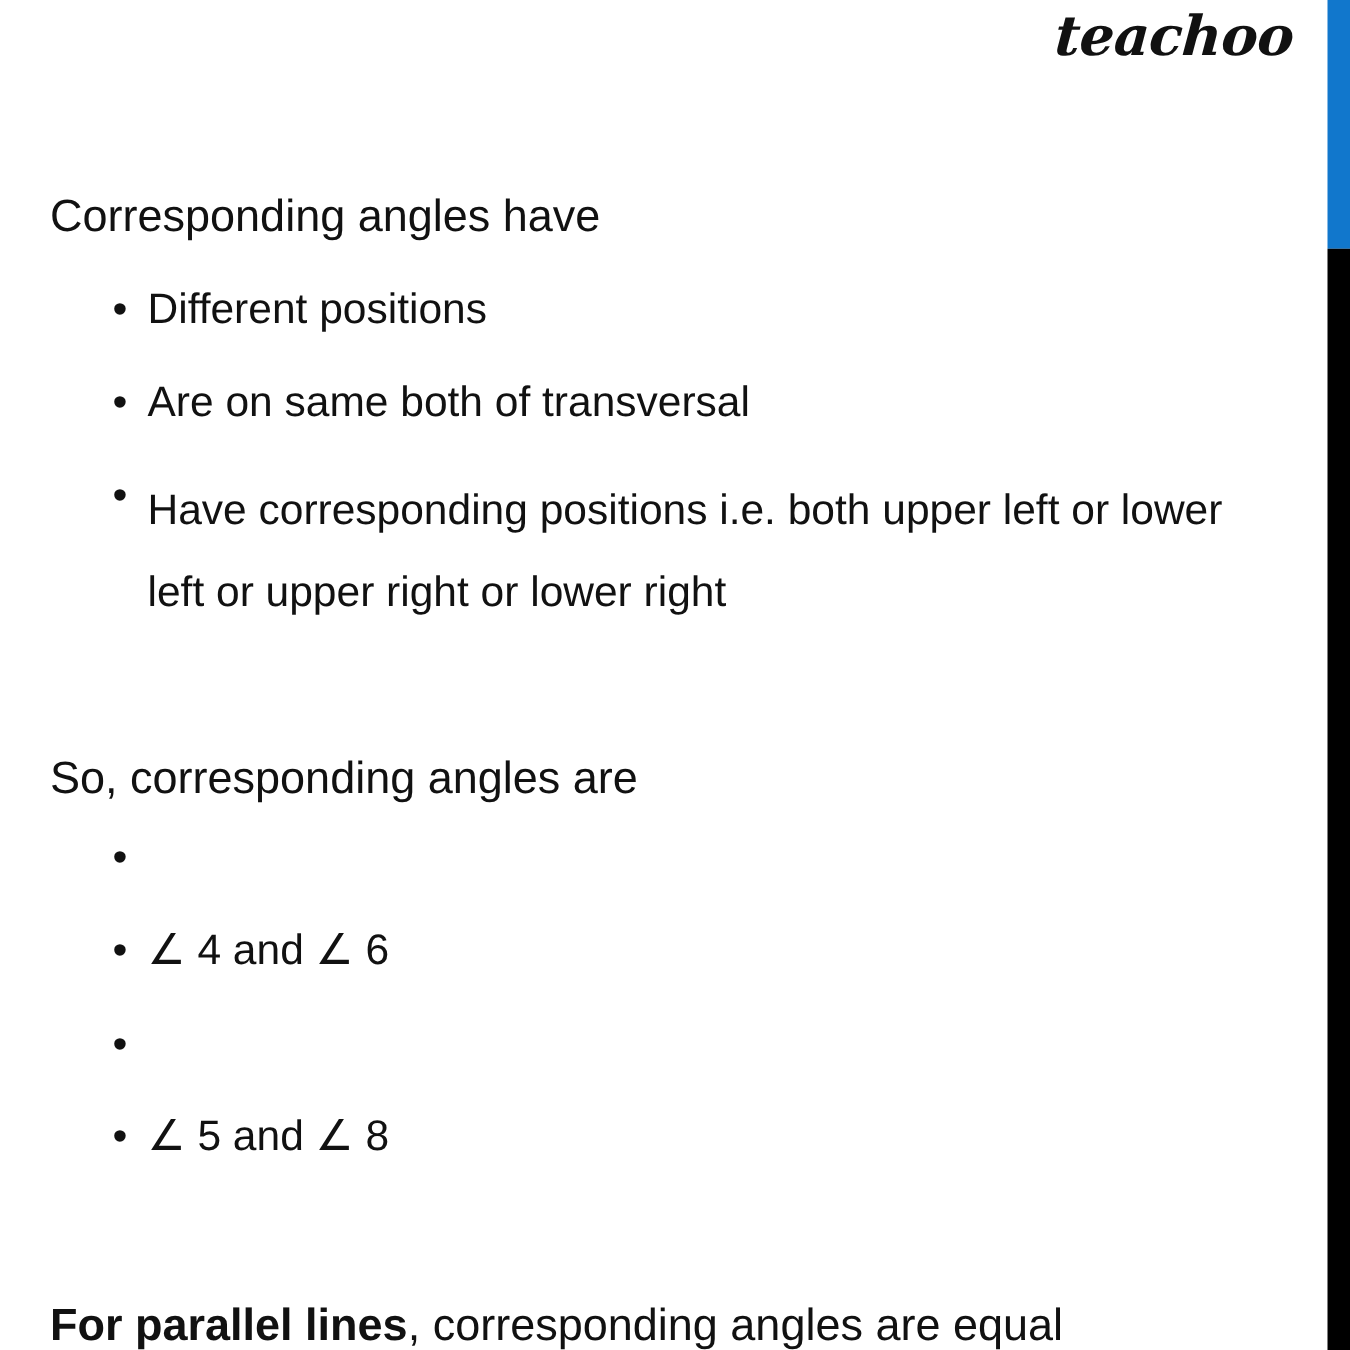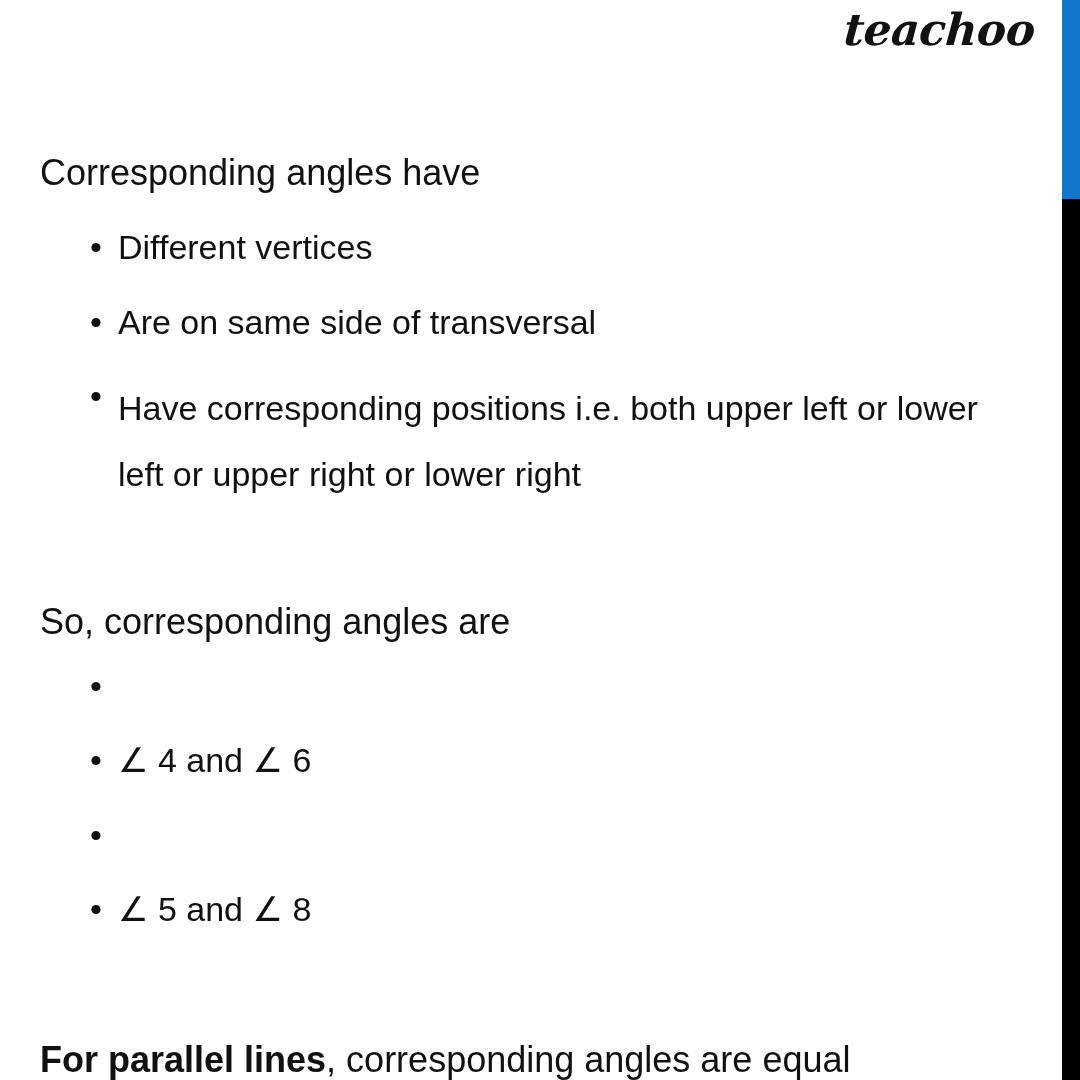--- a/index.html
+++ b/index.html
@@ -134,26 +134,26 @@
   </div>
 
   <div class="brand-logo">teachoo</div>
 
   <div class="content">
 
     <div class="lead-line lead-1">Corresponding angles have</div>
 
     <div class="bullet-row b1">
       <span class="bullet-dot">•</span>
-      <span class="bullet-text">Different vertices</span>
+      <span class="bullet-text">Different positions</span>
     </div>
 
     <div class="bullet-row b2">
       <span class="bullet-dot">•</span>
-      <span class="bullet-text">Are on same side of transversal</span>
+      <span class="bullet-text">Are on same both of transversal</span>
     </div>
 
     <div class="bullet-row b3">
       <span class="bullet-dot">•</span>
       <span class="bullet-text">Have corresponding positions i.e. both upper left or lower left or upper right or lower right</span>
     </div>
 
     <div class="lead-line lead-2">So, corresponding angles are</div>
 
     <div class="bullet-row a1">

